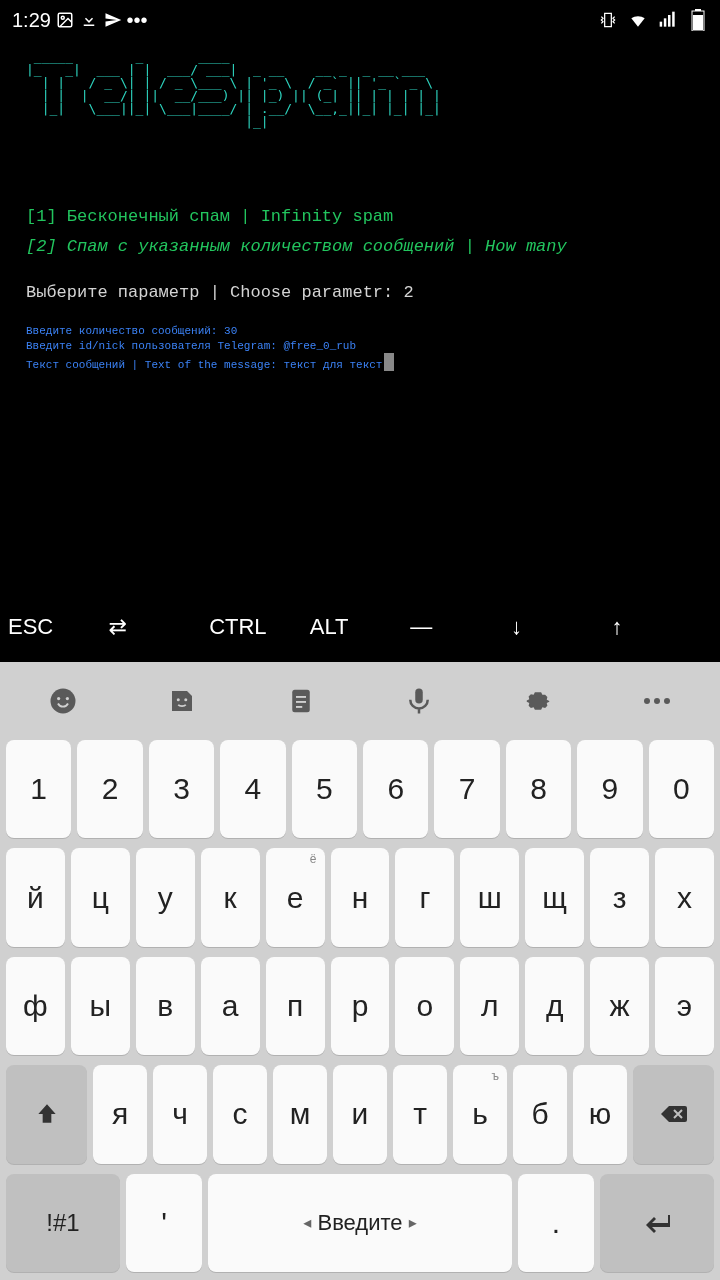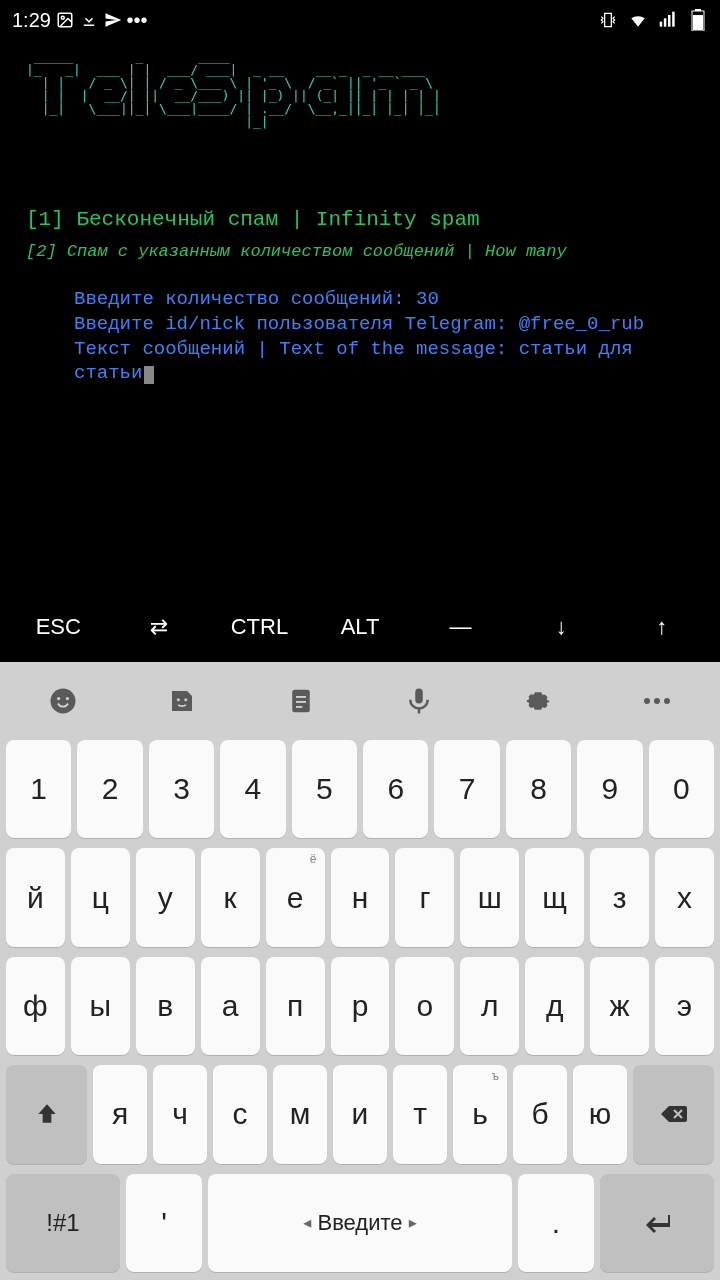--- a/index.html
+++ b/index.html
@@ -34,41 +34,41 @@
     height: 552px;
   }
   .ascii-art {
     color: #2dd4bf;
     font-size: 13px;
     line-height: 1.0;
     white-space: pre;
     letter-spacing: 0;
     margin-bottom: 30px;
   }
-  .menu-line { color: #22c55e; margin: 8px 0; font-size: 21px; }
+  .menu-line { color: #22c55e; margin: 8px 0; font-size: 17px; }
   .menu-line2 { color: #22c55e; margin: 8px 0 24px 0; font-size: 17px; font-style: italic; }
   .prompt-line { color: #d4d4d4; margin: 14px 0 20px 0; font-size: 17px; }
-  .input-line { color: #3b82f6; font-size: 19px; line-height: 1.3; margin-left: 48px; }
+  .input-line { color: #3b82f6; font-size: 11px; line-height: 1.3; }
   .input-val { color: #3b82f6; }
   .cursor { display:inline-block; width:10px; height:18px; background:#888; vertical-align:text-bottom; margin-left:2px; }
   .extra-keys {
     height: 70px;
     background: #000;
     display: flex;
     align-items: center;
     justify-content: space-around;
     padding: 0 8px;
   }
   .extra-key {
     color: #fff;
     font-family: sans-serif;
     font-size: 22px;
     font-weight: 500;
     flex: 1;
-    text-align: center;
+    text-align: left;
   }
   .keyboard {
     background: #d0d0d0;
     height: 618px;
     display: flex;
     flex-direction: column;
   }
   .kb-toolbar {
     height: 78px;
     display: flex;
@@ -163,28 +163,31 @@
 <div class="terminal">
   <pre class="ascii-art"> _____        _       ____                           
 |_   _|  ___ | |  ___/ ___|  _ __    __ _  _ __ ___  
   | |   / _ \| | / _ \___ \ | '_ \  / _` || '_ ` _ \ 
   | |  |  __/| ||  __/___) || |_) || (_| || | | | | |
   |_|   \___||_| \___|____/ | .__/  \__,_||_| |_| |_|
                             |_|                      </pre>
   <div style="height:40px"></div>
   <div class="menu-line">[1] Бесконечный спам | Infinity spam</div>
   <div class="menu-line2">[2] Спам с указанным количеством сообщений | How many</div>
+  <div class="prompt-line">
+    <span>Выберите параметр | Choose parametr: </span><span>2</span>
+  </div>
   <div class="input-line">
     <span>Введите количество сообщений: </span><span class="input-val">30</span>
   </div>
   <div class="input-line">
     <span>Введите id/nick пользователя Telegram: </span><span class="input-val">@free_0_rub</span>
   </div>
   <div class="input-line">
-    <span>Текст сообщений | Text of the message: </span><span class="input-val">статьи для статьи</span><span class="cursor"></span>
+    <span>Текст сообщений | Text of the message: </span><span class="input-val">текст для текст</span><span class="cursor"></span>
   </div>
 </div>
 
 <div class="extra-keys">
   <div class="extra-key">ESC</div>
   <div class="extra-key">⇄</div>
   <div class="extra-key">CTRL</div>
   <div class="extra-key">ALT</div>
   <div class="extra-key">—</div>
   <div class="extra-key">↓</div>

